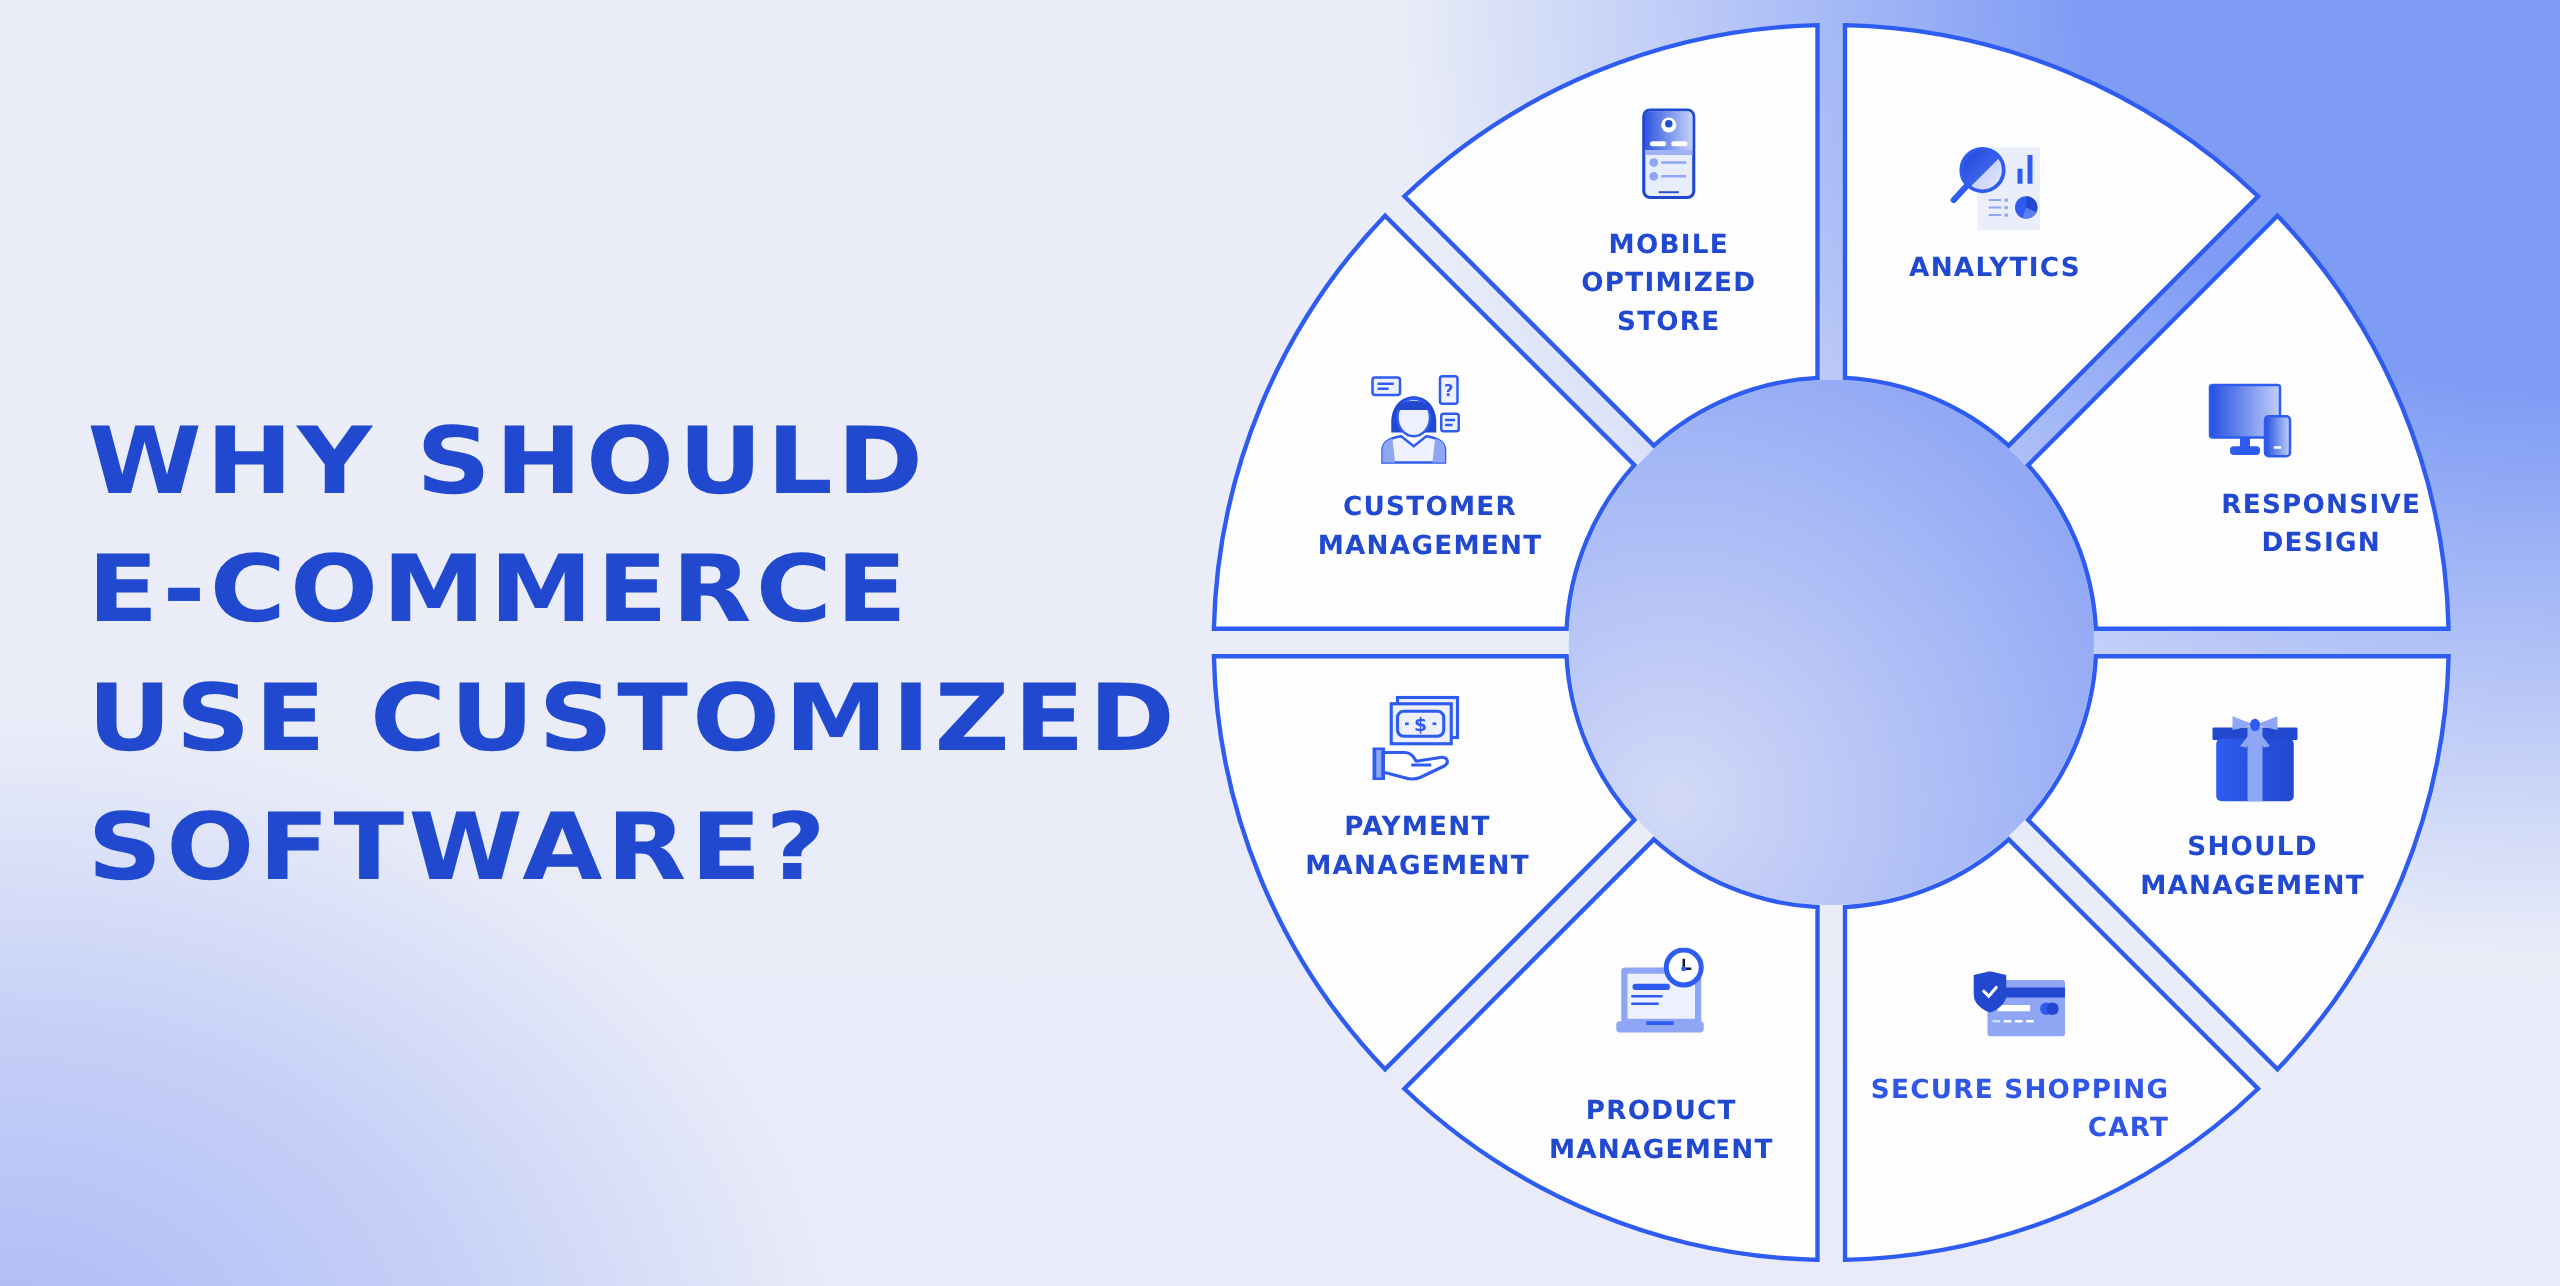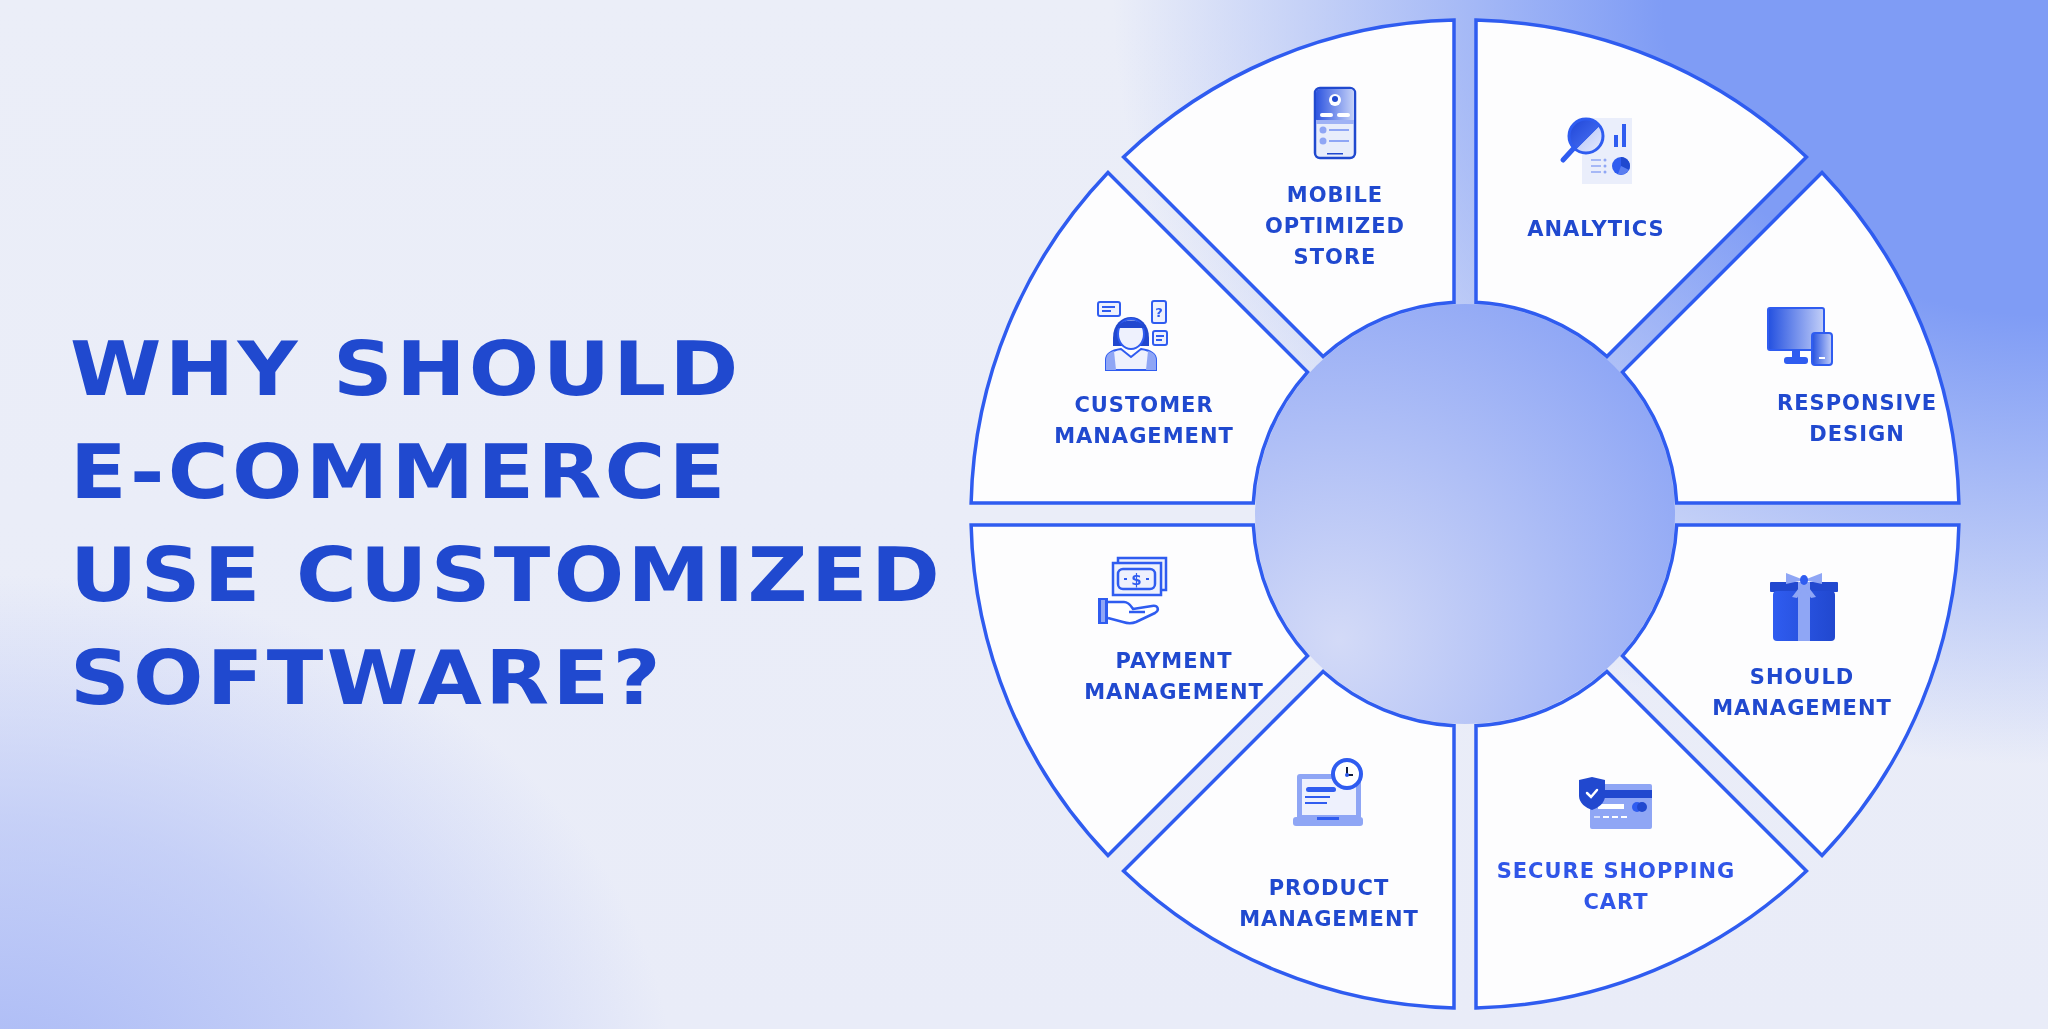--- a/index.html
+++ b/index.html
@@ -30,21 +30,21 @@
     transform: translate(-50%, 0);
     color: #2049cf;
     font-family: "DejaVu Sans", sans-serif;
     font-size: 21px;
     line-height: 31px;
     letter-spacing: 1px;
     text-align: center;
     white-space: nowrap;
     font-weight: bold;
   }
-  .label.light { color: #3056e8; }
+  .label.light { color: #3056e8; text-align: right; }
   .icon { position: absolute; }
 </style>
 </head>
 <body>
 
 <div class="headline">
   <div>WHY SHOULD</div>
   <div>E-COMMERCE</div>
   <div>USE CUSTOMIZED</div>
   <div>SOFTWARE?</div>
@@ -68,40 +68,40 @@
       <path d="M971.1224848203758,503 A494,494 0 0 1 1107.9976853478736,172.5540345339777 L1307.5171160621849,372.073465248289 A212,212 0 0 0 1253.285569693514,503 Z" fill="#fdfdfe" stroke="#2f5cf0" stroke-width="3.5" stroke-linejoin="miter"></path>
       <path d="M1123.5540345339775,156.99768534787364 A494,494 0 0 1 1453.9999999999998,20.122484820375746 L1454,302.2855696935138 A212,212 0 0 0 1323.0734652482888,356.51711606218487 Z" fill="#fdfdfe" stroke="#2f5cf0" stroke-width="3.5" stroke-linejoin="miter"></path>
     </g>
 </svg>
 
 <div class="label" style="left: 1335px; top: 180px;">
   <div>MOBILE</div>
   <div>OPTIMIZED</div>
   <div>STORE</div>
 </div>
-<div class="label" style="left: 1596px; top: 214px;">
+<div class="label" style="left: 1596px; top: 199px;">
   <div>ANALYTICS</div>
 </div>
 <div class="label" style="left: 1857px; top: 388px;">
   <div>RESPONSIVE</div>
   <div>DESIGN</div>
 </div>
 <div class="label" style="left: 1802px; top: 662px;">
   <div>SHOULD</div>
   <div>MANAGEMENT</div>
 </div>
 <div class="label light" style="left: 1616px; top: 856px;">
   <div>SECURE SHOPPING</div>
   <div>CART</div>
 </div>
 <div class="label" style="left: 1329px; top: 849px; margin-top: 24px;">
   <div>PRODUCT</div>
   <div>MANAGEMENT</div>
 </div>
-<div class="label" style="left: 1134px; top: 646px; margin-left: 40px;">
+<div class="label" style="left: 1134px; top: 646px;">
   <div>PAYMENT</div>
   <div>MANAGEMENT</div>
 </div>
 <div class="label" style="left: 1134px; top: 390px; margin-left: 10px;">
   <div>CUSTOMER</div>
   <div>MANAGEMENT</div>
 </div>
 
 <svg class="icon" width="44" height="74" viewBox="0 0 44 74" style="left: 1313px; top: 86px;">
   <defs>

